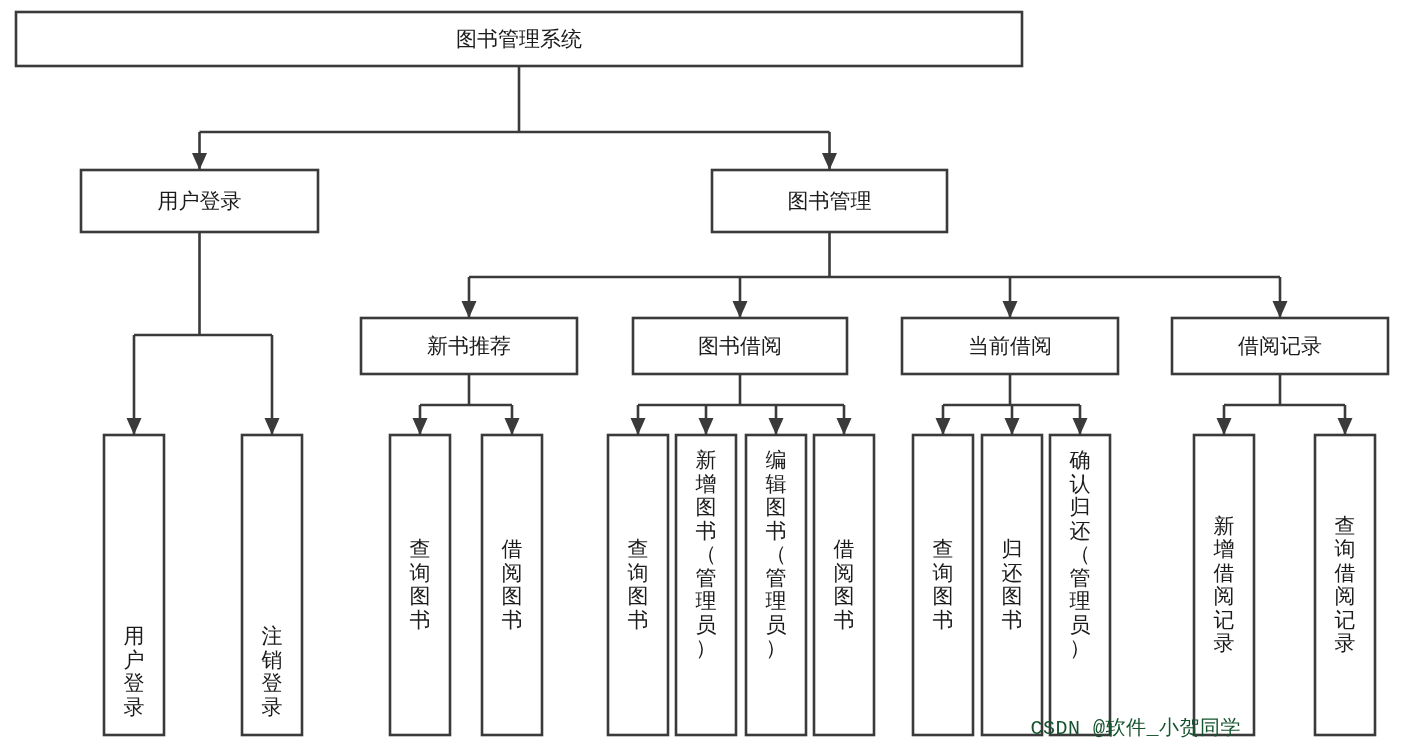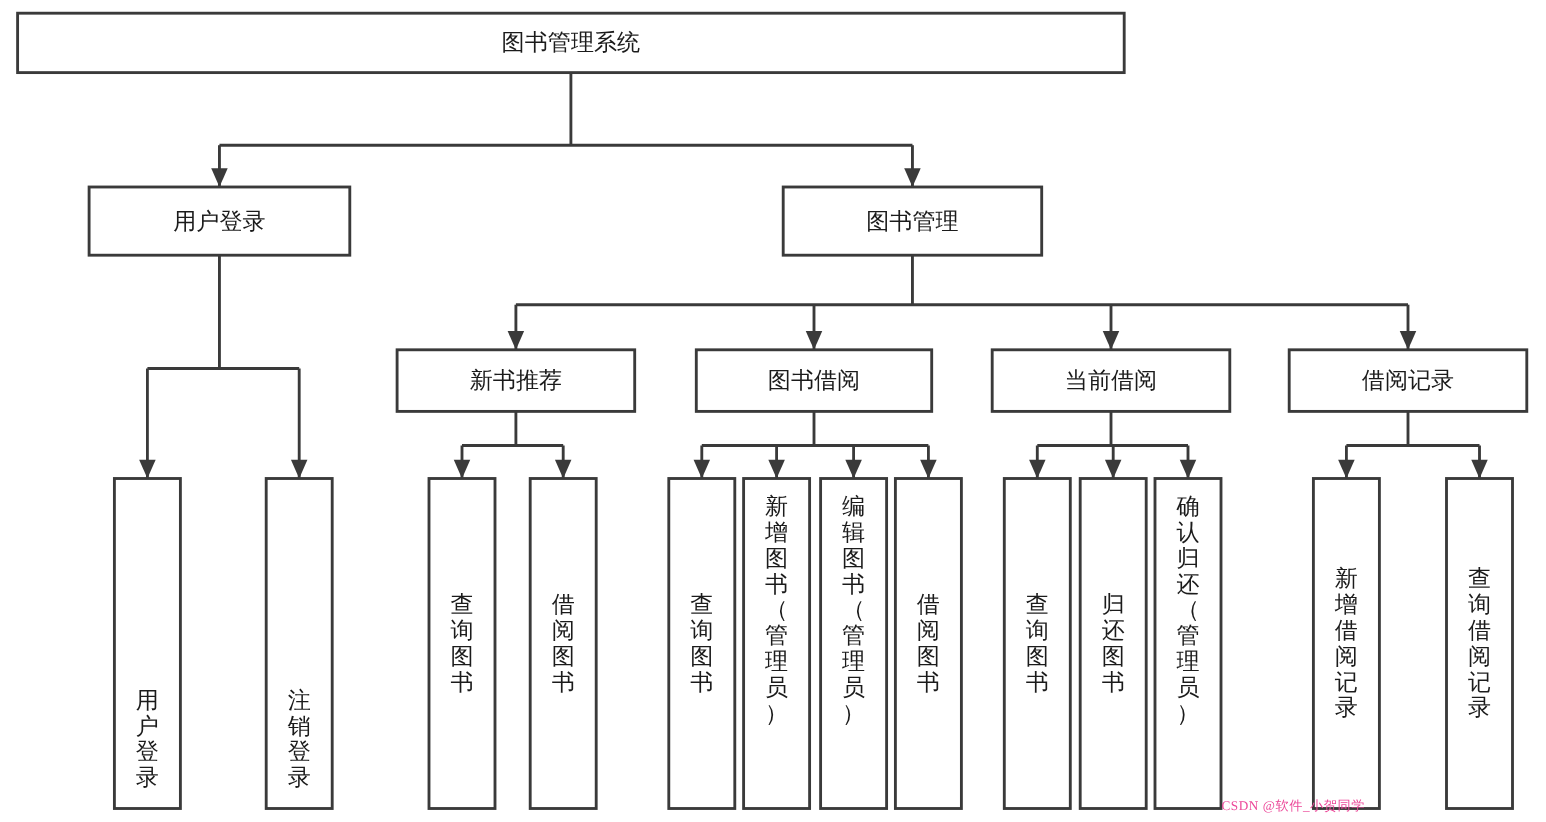--- a/index.html
+++ b/index.html
@@ -52,23 +52,23 @@
   .node-label-v {
     font-family: "DejaVu Sans", "Liberation Sans", sans-serif;
     font-size: 21px;
     fill: #1b1b1b;
     text-anchor: middle;
   }
   .watermark {
     position: absolute;
     right: 12px;
     bottom: 6px;
-    font-family: Liberation Serif, serif;
-    font-size: 12px;
-    color: #ec4899;
+    font-family: Liberation Mono, monospace;
+    font-size: 20px;
+    color: #14532d;
     letter-spacing: 0.5px;
     white-space: nowrap;
     user-select: none;
   }
 </style>
 </head>
 <body>
 
 <div id="diagram-root">
   <svg class="tree" viewBox="0 0 1405 747" xmlns="http://www.w3.org/2000/svg">

